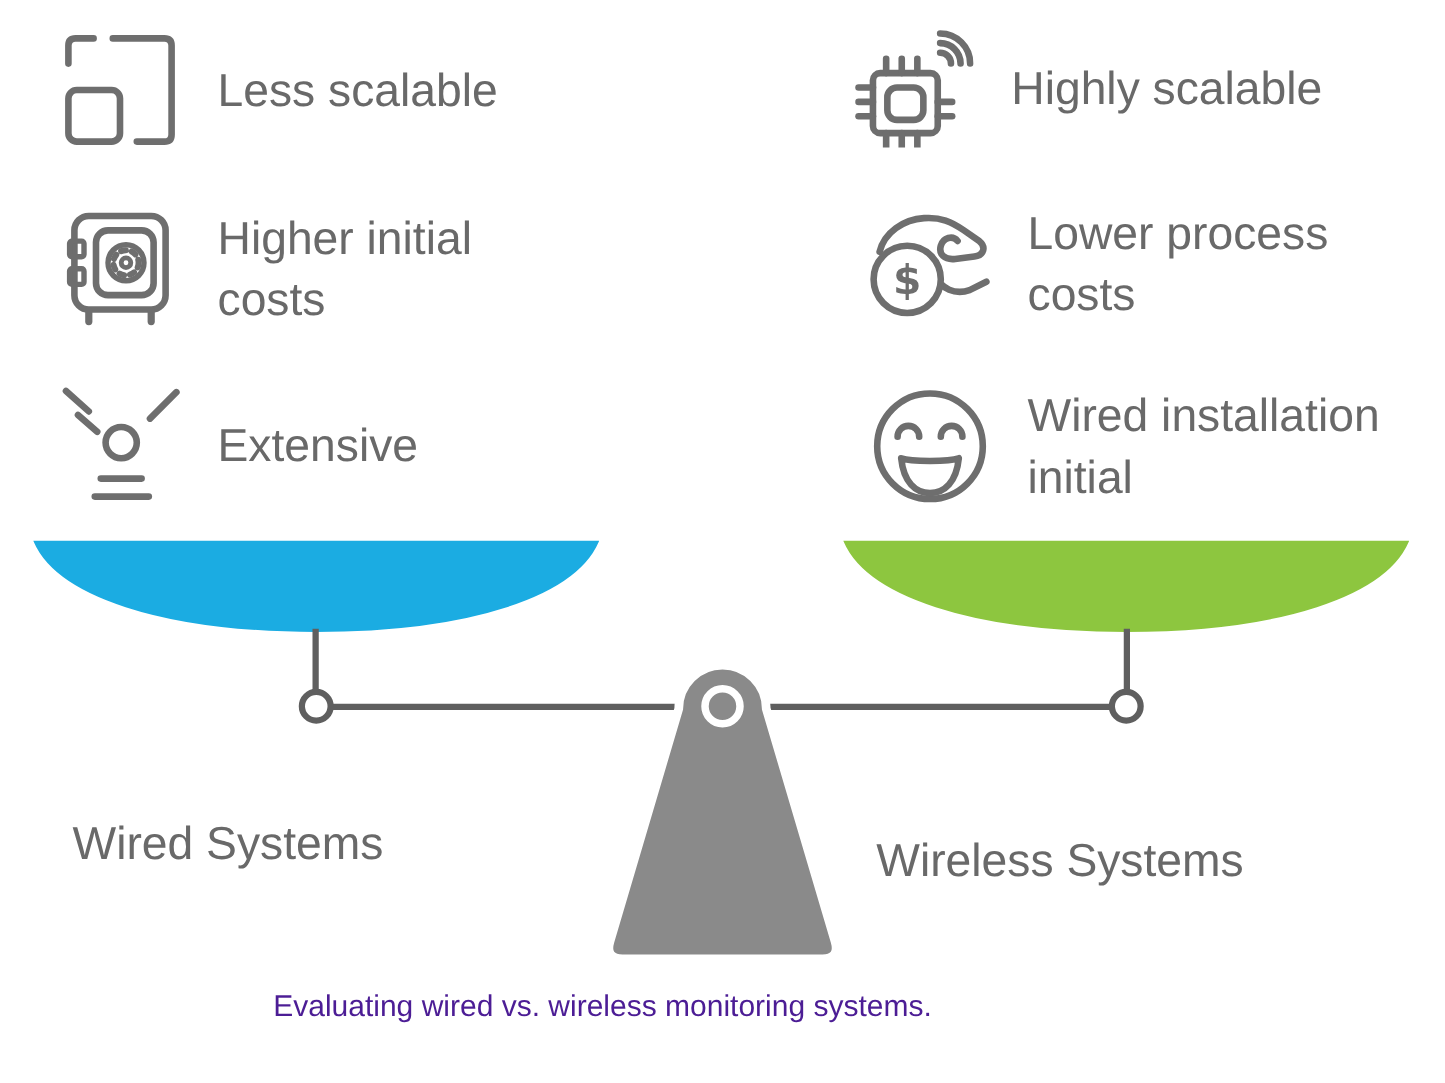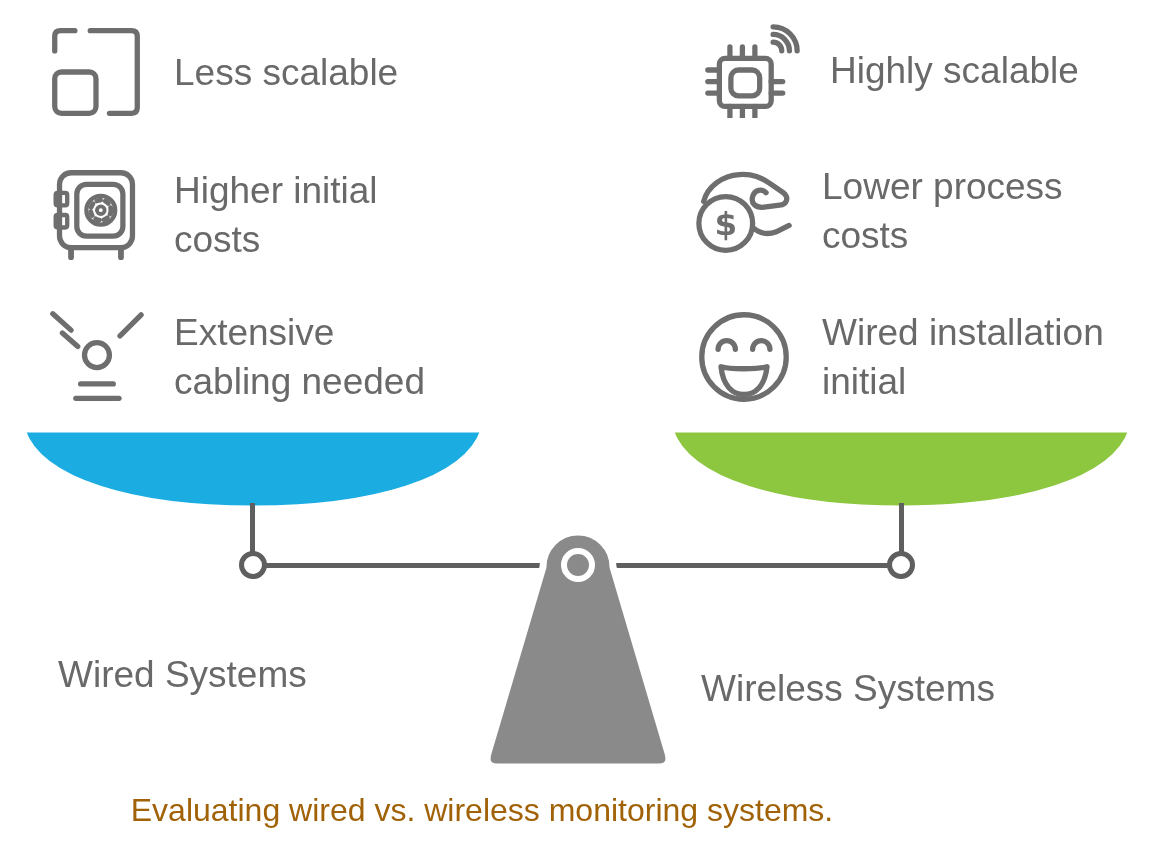--- a/index.html
+++ b/index.html
@@ -6,21 +6,21 @@
   .stage {
     position:relative; width:1156px; height:866px; background:#ffffff;
     font-family:"Liberation Sans", sans-serif; overflow:hidden;
   }
   .feature-row { position:absolute; display:flex; align-items:center; gap:30px; }
   .icon { width:96px; height:96px; flex:0 0 auto; display:block; }
   .icon svg { width:100%; height:100%; display:block; }
   .feature-text { font-size:37px; line-height:49px; font-weight:500; color:#696969; white-space:nowrap; }
   .side-label { position:absolute; top:654px; font-size:37px; font-weight:500; color:#696969; text-align:left; }
   .caption { position:absolute; top:792px; left:0; width:964px; text-align:center;
-             font-size:32px; font-weight:400; color:#a16207; }
+             font-size:24px; font-weight:400; color:#4c1d95; }
   .pan { position:absolute; top:427px; width:466px; height:86px; }
   .stem { position:absolute; top:503px; width:5px; height:50px; background:#5F5F5F; }
   .beam { position:absolute; left:253px; top:563px; width:648px; height:5px; background:#5F5F5F; }
   .pivot-circle { position:absolute; top:551px; width:28px; height:28px; box-sizing:border-box;
                   border:5px solid #5F5F5F; border-radius:50%; background:#ffffff; }
   .fulcrum { position:absolute; left:478px; top:523px; width:200px; height:250px; }
   svg text { font-family:"DejaVu Sans","Liberation Sans",sans-serif; }
 </style>
 </head>
 <body>
@@ -73,25 +73,24 @@
           <path d="M 15,25 L 31,39"></path>
           <path d="M 75,28 L 97,6"></path>
           <circle cx="51" cy="48" r="13"></circle>
           <path d="M 34,78 H 68"></path>
           <path d="M 29,93 H 74"></path>
         </g>
       </svg>
     </span>
     <div class="feature-text">
       <div>Extensive</div>
-      <div>cabling needed</div>
     </div>
   </div>
 
-  <div class="feature-row" style="left:704px; top:22px;">
+  <div class="feature-row" style="left:683px; top:22px;">
     <span class="icon">
       <svg viewBox="0 0 100 100">
         <g fill="none" stroke="#6E6E6E" stroke-width="5.5" stroke-linecap="round" stroke-linejoin="round">
           <rect x="16" y="38" width="54" height="50" rx="6"></rect>
           <rect x="28" y="50" width="30" height="27" rx="8"></rect>
           <path d="M 27,38 V 26"></path>
             <path d="M 40,38 V 26"></path>
             <path d="M 53,38 V 26"></path>
           <path d="M 27,88 V 100"></path>
             <path d="M 40,88 V 100"></path>

